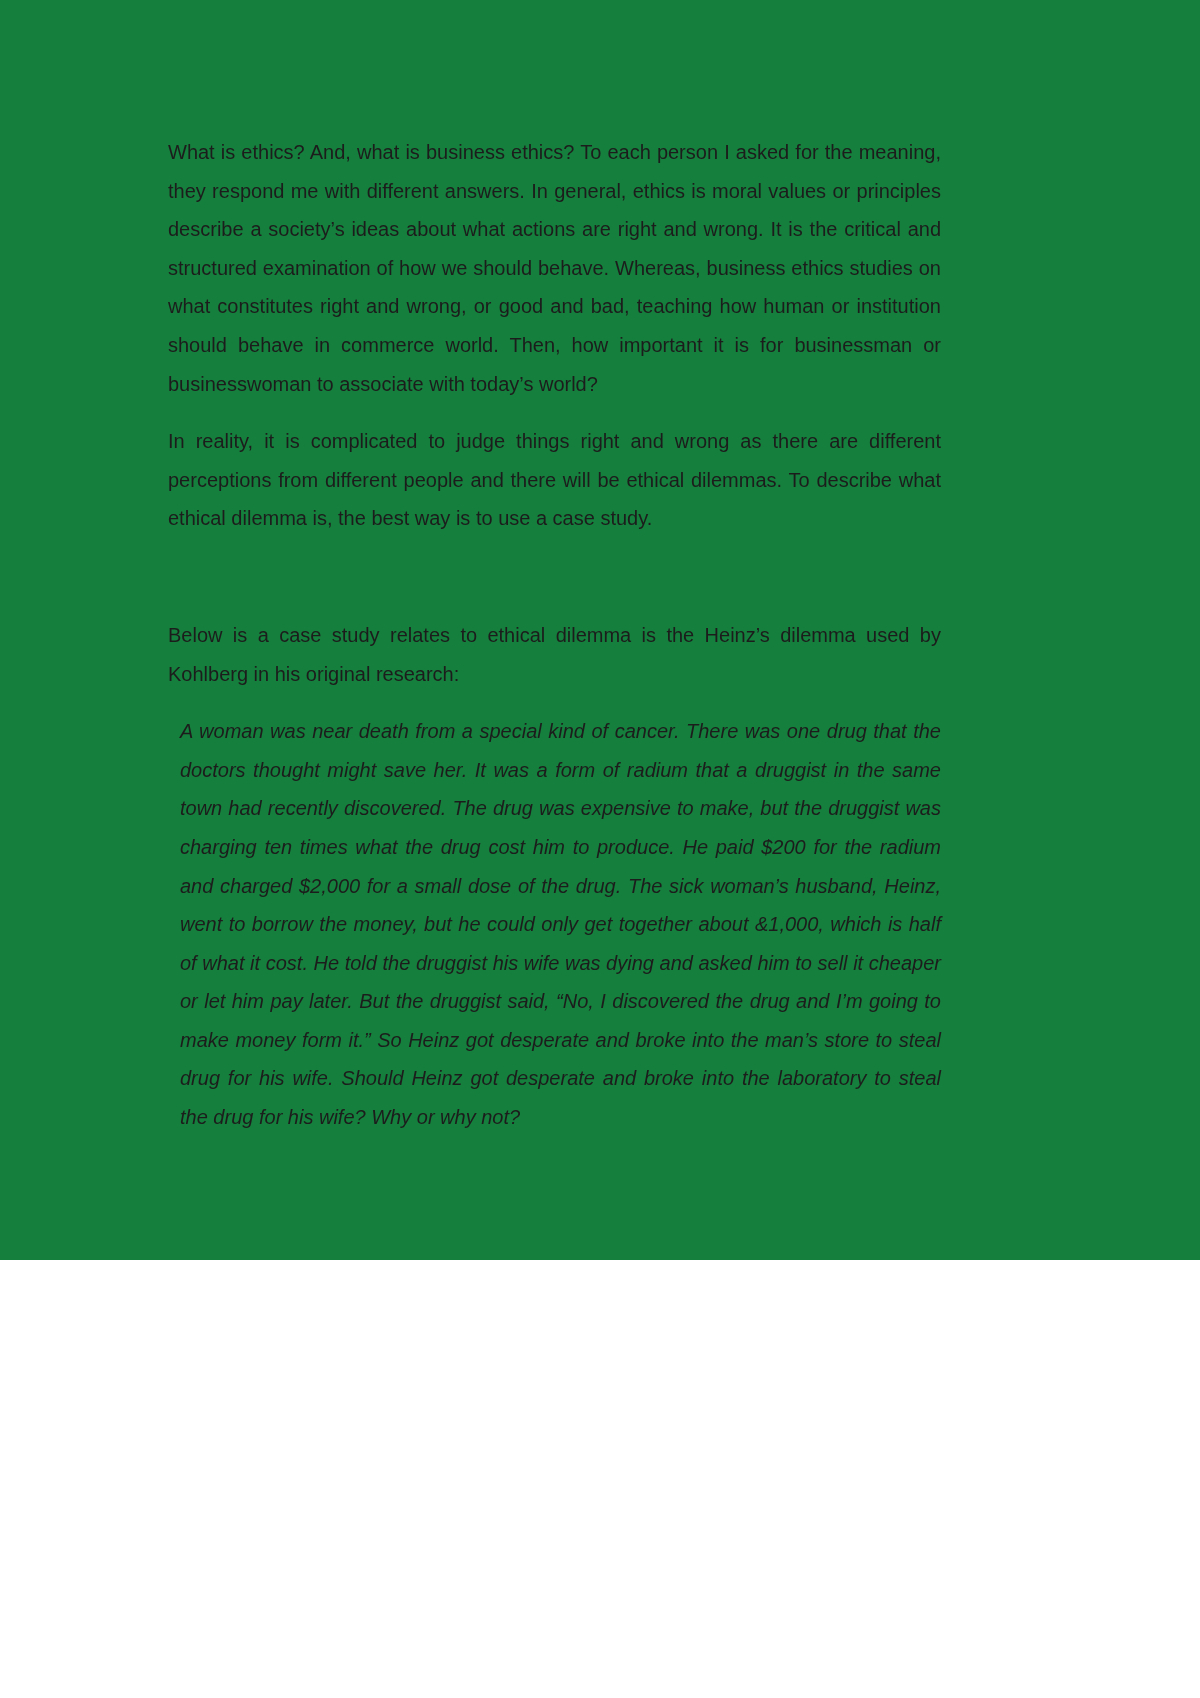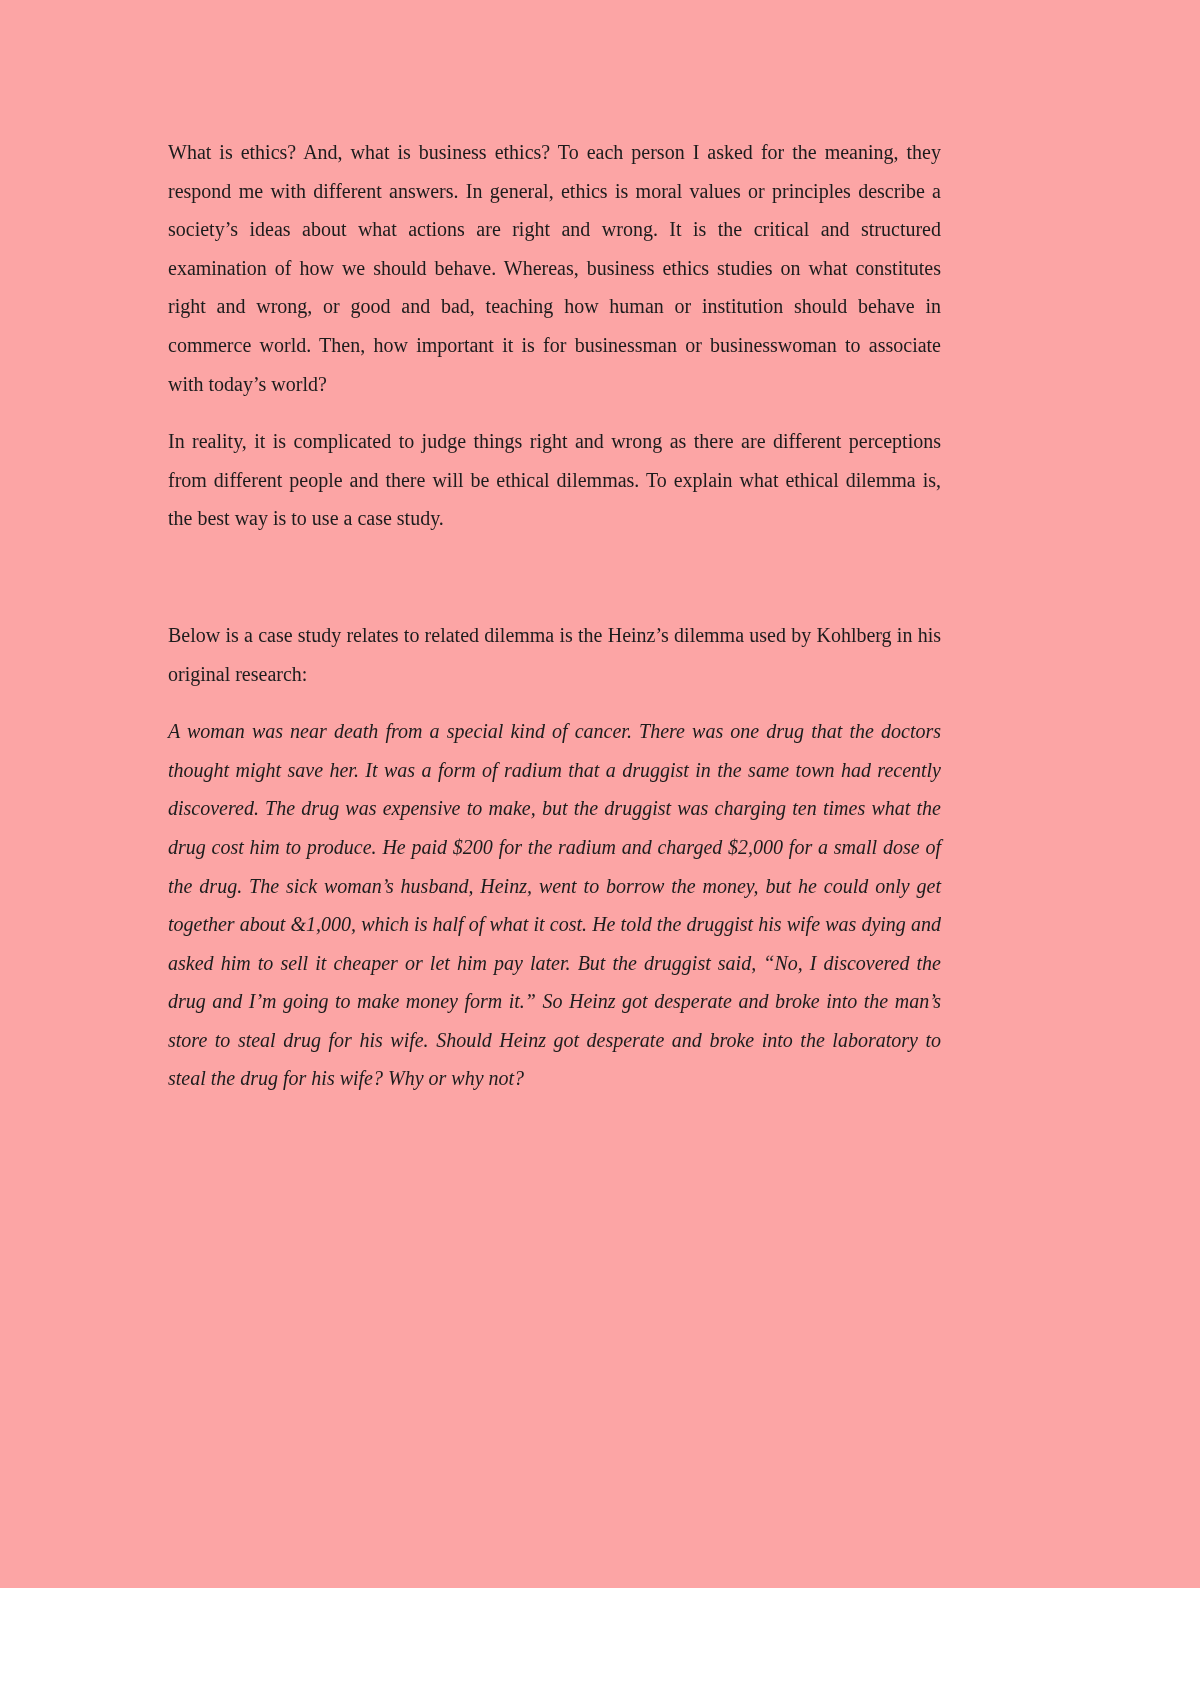--- a/index.html
+++ b/index.html
@@ -4,55 +4,56 @@
 <style>
   * { box-sizing: border-box; }
   html, body {
     margin: 0;
     padding: 0;
     background: #ffffff;
   }
   .page {
     position: relative;
     width: 1200px;
-    height: 1588px;
-    background: #fca5a5;
+    height: 1260px;
+    background: #15803d;
     overflow: hidden;
-    font-family: Liberation Serif, serif;
+    font-family: Liberation Sans, sans-serif;
     color: #1c1c1c;
   }
   .content {
     position: absolute;
     top: 133px;
     left: 168px;
     width: 773px;
   }
   .para {
     margin: 0 0 19px 0;
     font-size: 20px;
     line-height: 38.6px;
     text-align: justify;
     text-justify: inter-word;
     color: #1c1c1c;
   }
   .para.italic {
     font-style: italic;
+    margin-left: 12px;
   }
   .para.gap-before {
     margin-top: 78px;
   }
 </style>
 </head>
 <body>
 
 <div class="page">
   <div class="content">
     <p class="para">What is ethics? And, what is business ethics? To each person I asked for the meaning, they respond me with different answers. In general, ethics is moral values or principles describe a society’s ideas about what actions are right and wrong. It is the critical and structured examination of how we should behave. Whereas, business ethics studies on what constitutes right and wrong, or good and bad, teaching how human or institution should behave in commerce world. Then, how important it is for businessman or businesswoman to associate with today’s world?</p>
 
 
-    <p class="para">In reality, it is complicated to judge things right and wrong as there are different perceptions from different people and there will be ethical dilemmas. To explain what ethical dilemma is, the best way is to use a case study.</p>
+    <p class="para">In reality, it is complicated to judge things right and wrong as there are different perceptions from different people and there will be ethical dilemmas. To describe what ethical dilemma is, the best way is to use a case study.</p>
 
-    <p class="para gap-before">Below is a case study relates to related dilemma is the Heinz’s dilemma used by Kohlberg in his original research:</p>
+    <p class="para gap-before">Below is a case study relates to ethical dilemma is the Heinz’s dilemma used by Kohlberg in his original research:</p>
 
     <p class="para italic">A woman was near death from a special kind of cancer. There was one drug that the doctors thought might save her. It was a form of radium that a druggist in the same town had recently discovered. The drug was expensive to make, but the druggist was charging ten times what the drug cost him to produce. He paid $200 for the radium and charged $2,000 for a small dose of the drug. The sick woman’s husband, Heinz, went to borrow the money, but he could only get together about &amp;1,000, which is half of what it cost. He told the druggist his wife was dying and asked him to sell it cheaper or let him pay later. But the druggist said, “No, I discovered the drug and I’m going to make money form it.” So Heinz got desperate and broke into the man’s store to steal drug for his wife. Should Heinz got desperate and broke into the laboratory to steal the drug for his wife? Why or why not?</p>
 
   </div>
 </div>
 
 </body></html>

